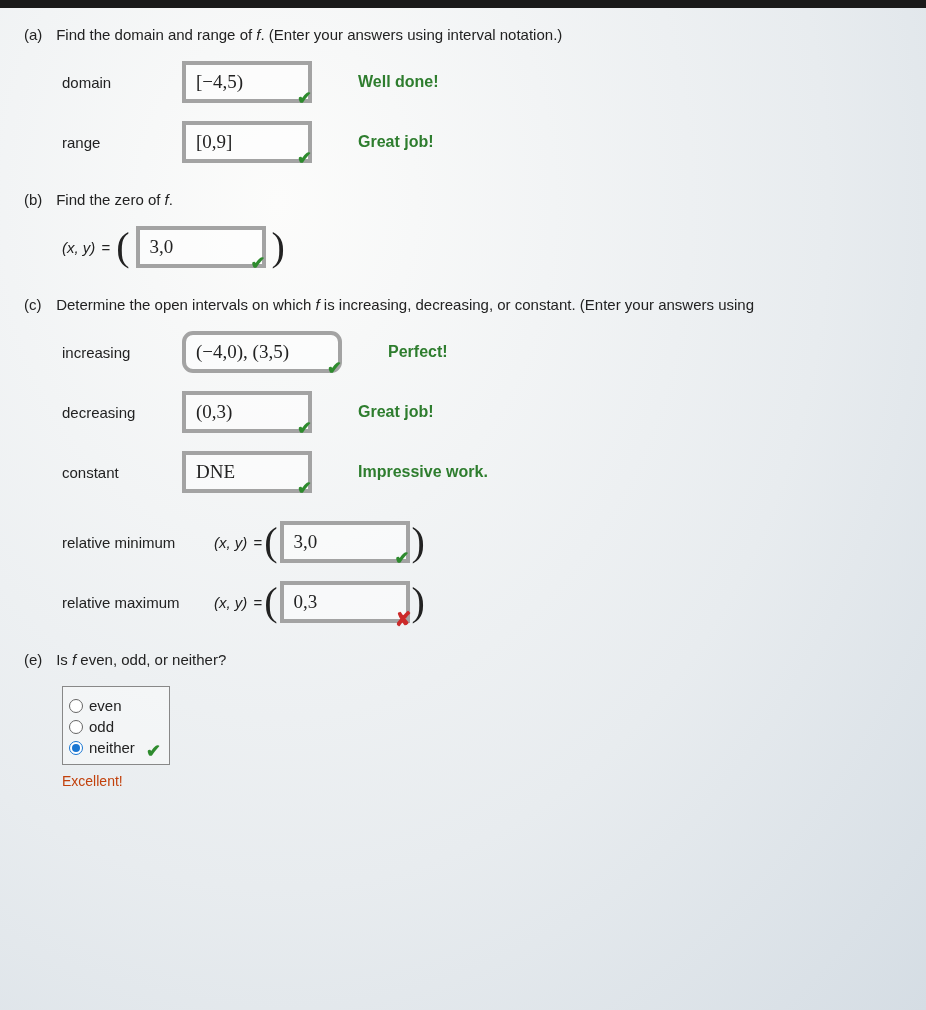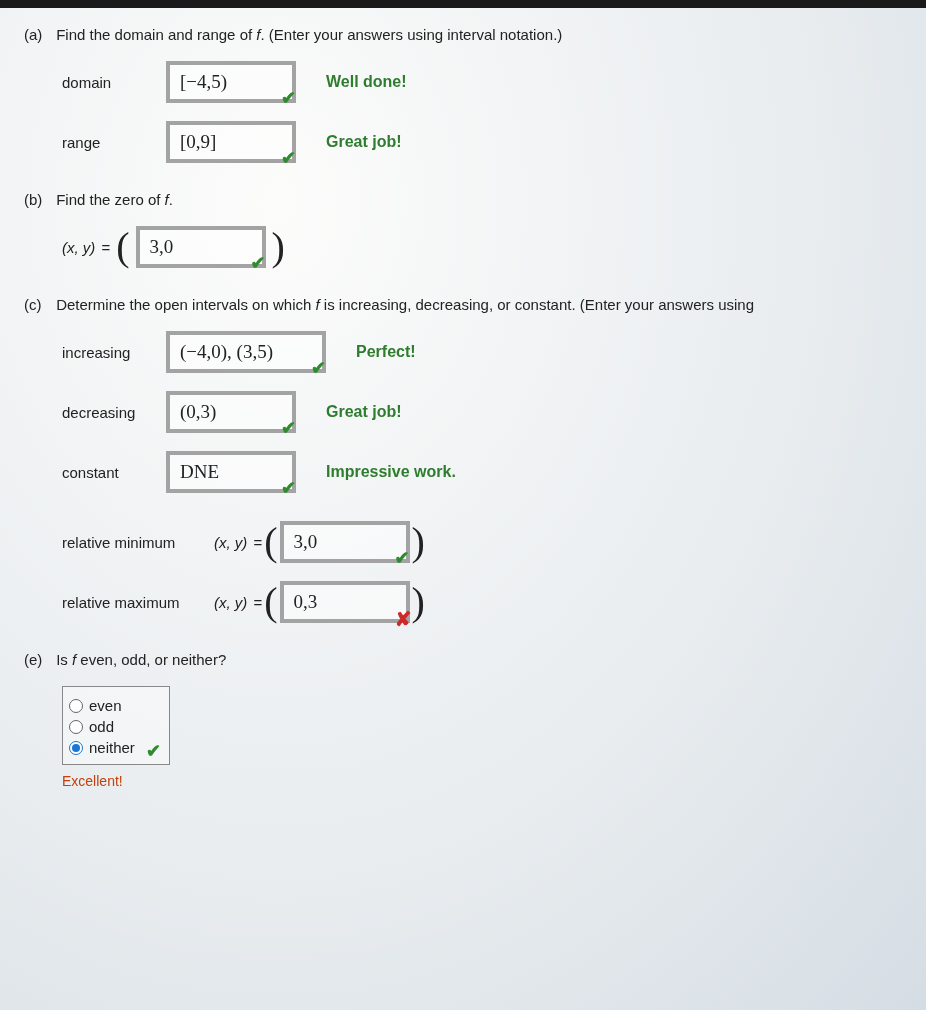--- a/index.html
+++ b/index.html
@@ -30,38 +30,38 @@
   .plabel {
     display: inline-block;
     width: 28px;
     vertical-align: top;
   }
   .it { font-style: italic; }
   .row {
     display: flex;
     align-items: center;
     margin: 10px 0 18px 38px;
-    gap: 14px;
+    gap: 30px;
     position: relative;
   }
   .rowlabel {
     font-size: 15px;
     min-width: 90px;
   }
   .rowlabel.sm { min-width: 150px; }
   .answerbox {
     border: 4px solid #a3a3a3;
     background: rgba(255,255,255,0.5);
     padding: 6px 10px;
     min-width: 130px;
     font-family: 'Times New Roman', serif;
     font-size: 19px;
     position: relative;
   }
-  .answerbox.wide { min-width: 160px; }
+  .answerbox.wide { min-width: 160px; border-radius: 11px; }
   .checkmark {
     color: #2e8b2e;
     font-size: 18px;
     font-weight: bold;
     position: absolute;
     bottom: -10px;
     right: -4px;
   }
   .crossmark {
     color: #cc2a2a;

